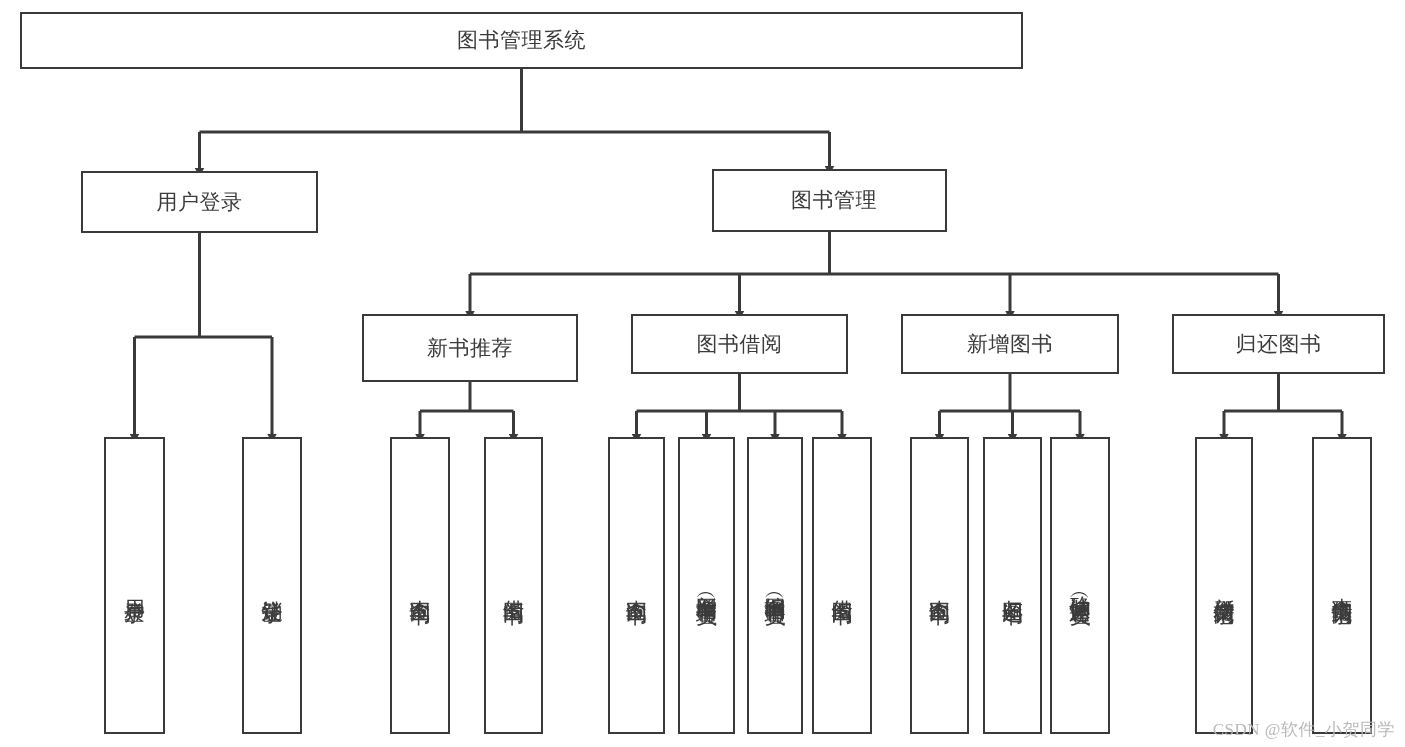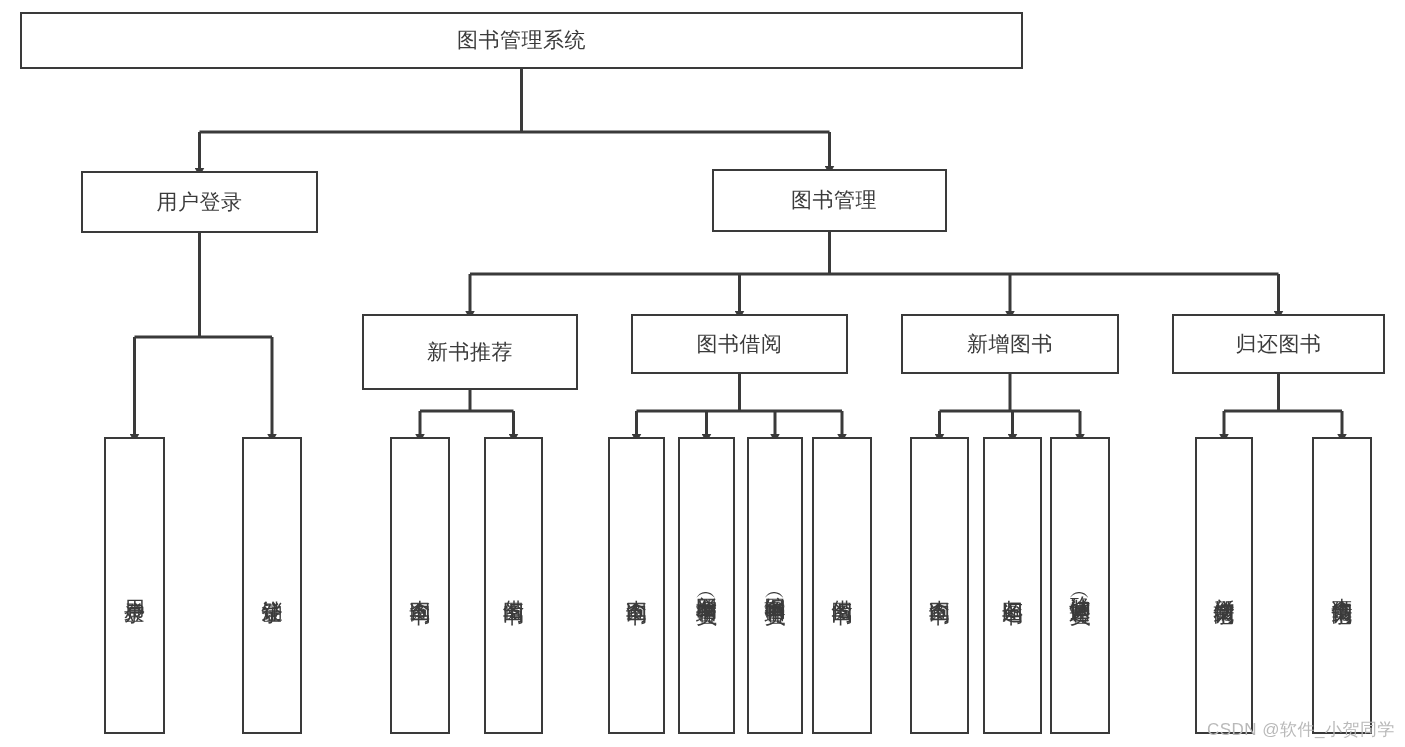--- a/index.html
+++ b/index.html
@@ -61,21 +61,21 @@
     max-height: 100%;
   }
   #watermark {
     position: absolute;
     right: 10px;
     bottom: 6px;
     font-size: 17px;
     color: #b9b9b9;
     letter-spacing: 0.5px;
     white-space: nowrap;
-    font-family: Liberation Sans, sans-serif;
+    font-family: Liberation Serif, serif;
   }
 </style>
 </head>
 <body>
 
 <div id="canvas">
 
   <svg id="wires" viewBox="0 0 1405 747" width="1405" height="747" xmlns="http://www.w3.org/2000/svg">
     <defs>
       <marker id="arrow" markerWidth="9" markerHeight="10" refX="1.5" refY="5" orient="auto" markerUnits="userSpaceOnUse">
@@ -122,21 +122,21 @@
   <div id="nodes">
       <div class="node horiz root" style="left: 20px; top: 12px; width: 1003px; height: 57px;">
         <span class="label">图书管理系统</span>
       </div>
       <div class="node horiz" style="left: 81px; top: 171px; width: 237px; height: 62px;">
         <span class="label">用户登录</span>
       </div>
       <div class="node horiz" style="left: 712px; top: 169px; width: 235px; height: 63px; padding-left: 9px;">
         <span class="label">图书管理</span>
       </div>
-      <div class="node horiz" style="left: 362px; top: 314px; width: 216px; height: 76px;">
+      <div class="node horiz" style="left: 362px; top: 314px; width: 216px; height: 68px;">
         <span class="label">新书推荐</span>
       </div>
       <div class="node horiz" style="left: 631px; top: 314px; width: 217px; height: 60px;">
         <span class="label">图书借阅</span>
       </div>
       <div class="node horiz" style="left: 901px; top: 314px; width: 218px; height: 60px;">
         <span class="label">新增图书</span>
       </div>
       <div class="node horiz" style="left: 1172px; top: 314px; width: 213px; height: 60px;">
         <span class="label">归还图书</span>

